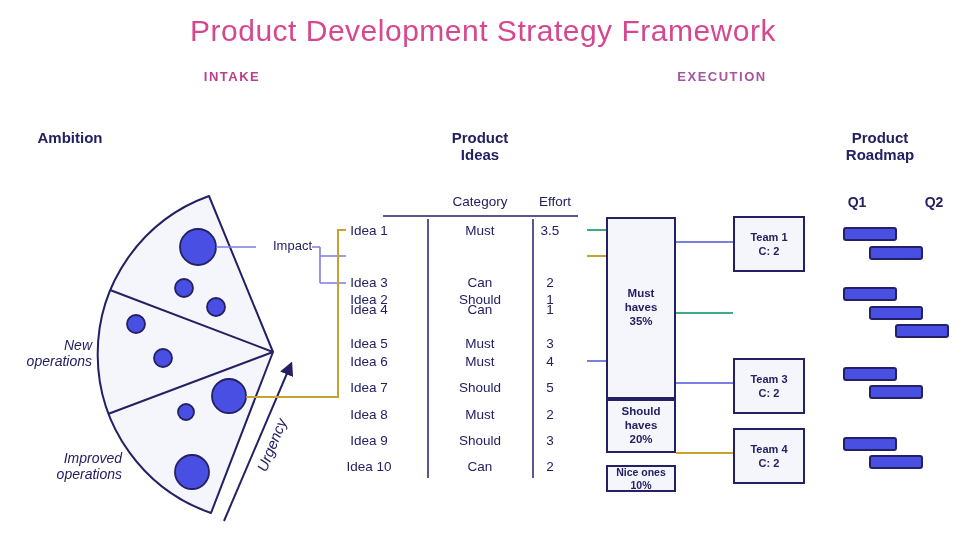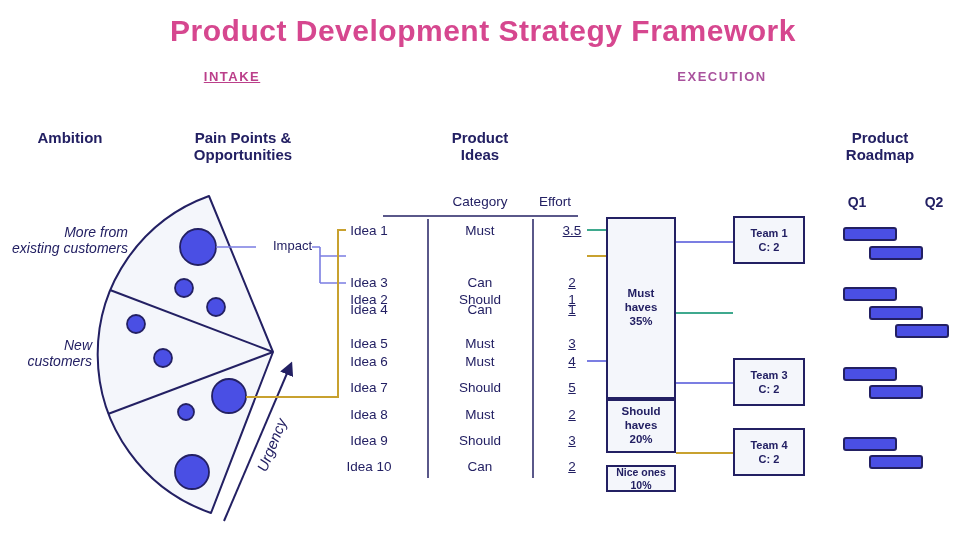--- a/index.html
+++ b/index.html
@@ -16,46 +16,46 @@
   html,body{margin:0;padding:0;background:#ffffff;}
   .canvas{
     position:relative;width:966px;height:544px;background:#ffffff;overflow:hidden;
     font-family:"Liberation Sans","DejaVu Sans",sans-serif;color:var(--navy);
   }
   .abs{position:absolute;box-sizing:border-box;}
   .pre{white-space:pre-line;}
   .center{text-align:center;}
   .right{text-align:right;}
 
-  .title{left:0;right:0;top:14px;font-size:30px;font-weight:700;letter-spacing:.5px;
+  .title{left:0;right:0;top:14px;font-size:30px;font-weight:400;letter-spacing:.5px;
     text-align:center;color:var(--accent-pink);}
   .phase{font-size:13px;font-weight:700;letter-spacing:1.5px;}
-  .phase.intake{left:172px;top:69px;width:120px;text-align:center;color:var(--intake-pink);text-decoration:underline;}
+  .phase.intake{left:172px;top:69px;width:120px;text-align:center;color:var(--intake-pink);}
   .phase.execution{left:662px;top:69px;width:120px;text-align:center;color:var(--execution-pink);}
 
   .col-head{font-size:15px;font-weight:700;line-height:1.15;}
 
   .fan-label{font-size:14px;font-style:italic;line-height:1.15;}
   .impact-label{left:256px;top:238px;width:56px;font-size:13px;text-align:right;}
   .urgency-label{left:222px;top:436px;width:100px;height:18px;font-size:15px;font-style:italic;
     text-align:center;transform:rotate(-68deg);}
 
   .sub-head{font-size:13.5px;}
   .tbl-row{left:330px;width:250px;height:21px;line-height:21px;font-size:13.5px;}
   .tbl-row span{position:absolute;top:0;}
   .c-idea{left:8px;width:62px;text-align:center;}
   .c-cat{left:100px;width:100px;text-align:center;}
-  .c-eff{left:212px;width:60px;text-align:center;text-decoration:underline;}
+  .c-eff{left:190px;width:60px;text-align:center;}
 
   .bucket{left:606px;width:70px;border:2px solid var(--navy);background:var(--box-fill);
     display:flex;flex-direction:column;align-items:center;justify-content:center;
     font-size:11.5px;font-weight:700;line-height:1.2;text-align:center;}
   .bucket.nice{font-size:10.5px;line-height:1.15;margin-top:12px;}
 
-  .team-box{left:733px;width:72px;height:48px;border:2px solid var(--navy);background:var(--box-fill);
+  .team-box{left:733px;width:72px;height:56px;border:2px solid var(--navy);background:var(--box-fill);
     display:flex;flex-direction:column;align-items:center;justify-content:center;
     font-size:11px;font-weight:700;line-height:1.3;text-align:center;}
 
   .q-label{font-size:14px;font-weight:700;width:50px;text-align:center;}
   .bar{position:absolute;width:54px;height:14px;background:var(--blue);
     border:2px solid var(--navy);border-radius:3px;box-sizing:border-box;}
 
   svg.art{position:absolute;left:0;top:0;pointer-events:none;}
   .fan{fill:var(--box-fill);stroke:var(--navy);stroke-width:2;stroke-linejoin:round;}
   .ln{stroke:var(--navy);stroke-width:2;fill:none;}
@@ -109,31 +109,29 @@
     <path class="ln-green" d="M676,313 H733"></path>
     <path class="ln-purple2" d="M676,383 H733"></path>
     <path class="ln-gold" d="M676,453 H733"></path>
   </svg>
 
   <div class="abs title">Product Development Strategy Framework</div>
   <div class="abs phase intake">INTAKE</div>
   <div class="abs phase execution">EXECUTION</div>
 
   <div class="abs col-head center" style="left:20px;top:129px;width:100px;">Ambition</div>
-  <div class="abs col-head center pre" style="left:163px;top:129px;width:160px;">Pain Points &amp;
-Opportunities</div>
   <div class="abs col-head center pre" style="left:420px;top:129px;width:120px;">Product
 Ideas</div>
   <div class="abs col-head center pre" style="left:820px;top:129px;width:120px;">Product
 Roadmap</div>
 
-  <div class="abs fan-label right pre" style="left:8px;top:224px;width:120px;">More from
-existing customers</div>
   <div class="abs fan-label right pre" style="left:0px;top:337px;width:92px;">New
-customers</div>
+operations</div>
+  <div class="abs fan-label right pre" style="left:30px;top:450px;width:92px;">Improved
+operations</div>
 
   <div class="abs impact-label">Impact</div>
   <div class="abs urgency-label">Urgency</div>
 
   <div class="abs sub-head center" style="left:430px;top:194px;width:100px;">Category</div>
   <div class="abs sub-head center" style="left:524px;top:194px;width:62px;">Effort</div>
 
   <div class="abs tbl-row" style="top:220px;">
     <span class="c-idea">Idea 1</span>
     <span class="c-cat">Must</span>

